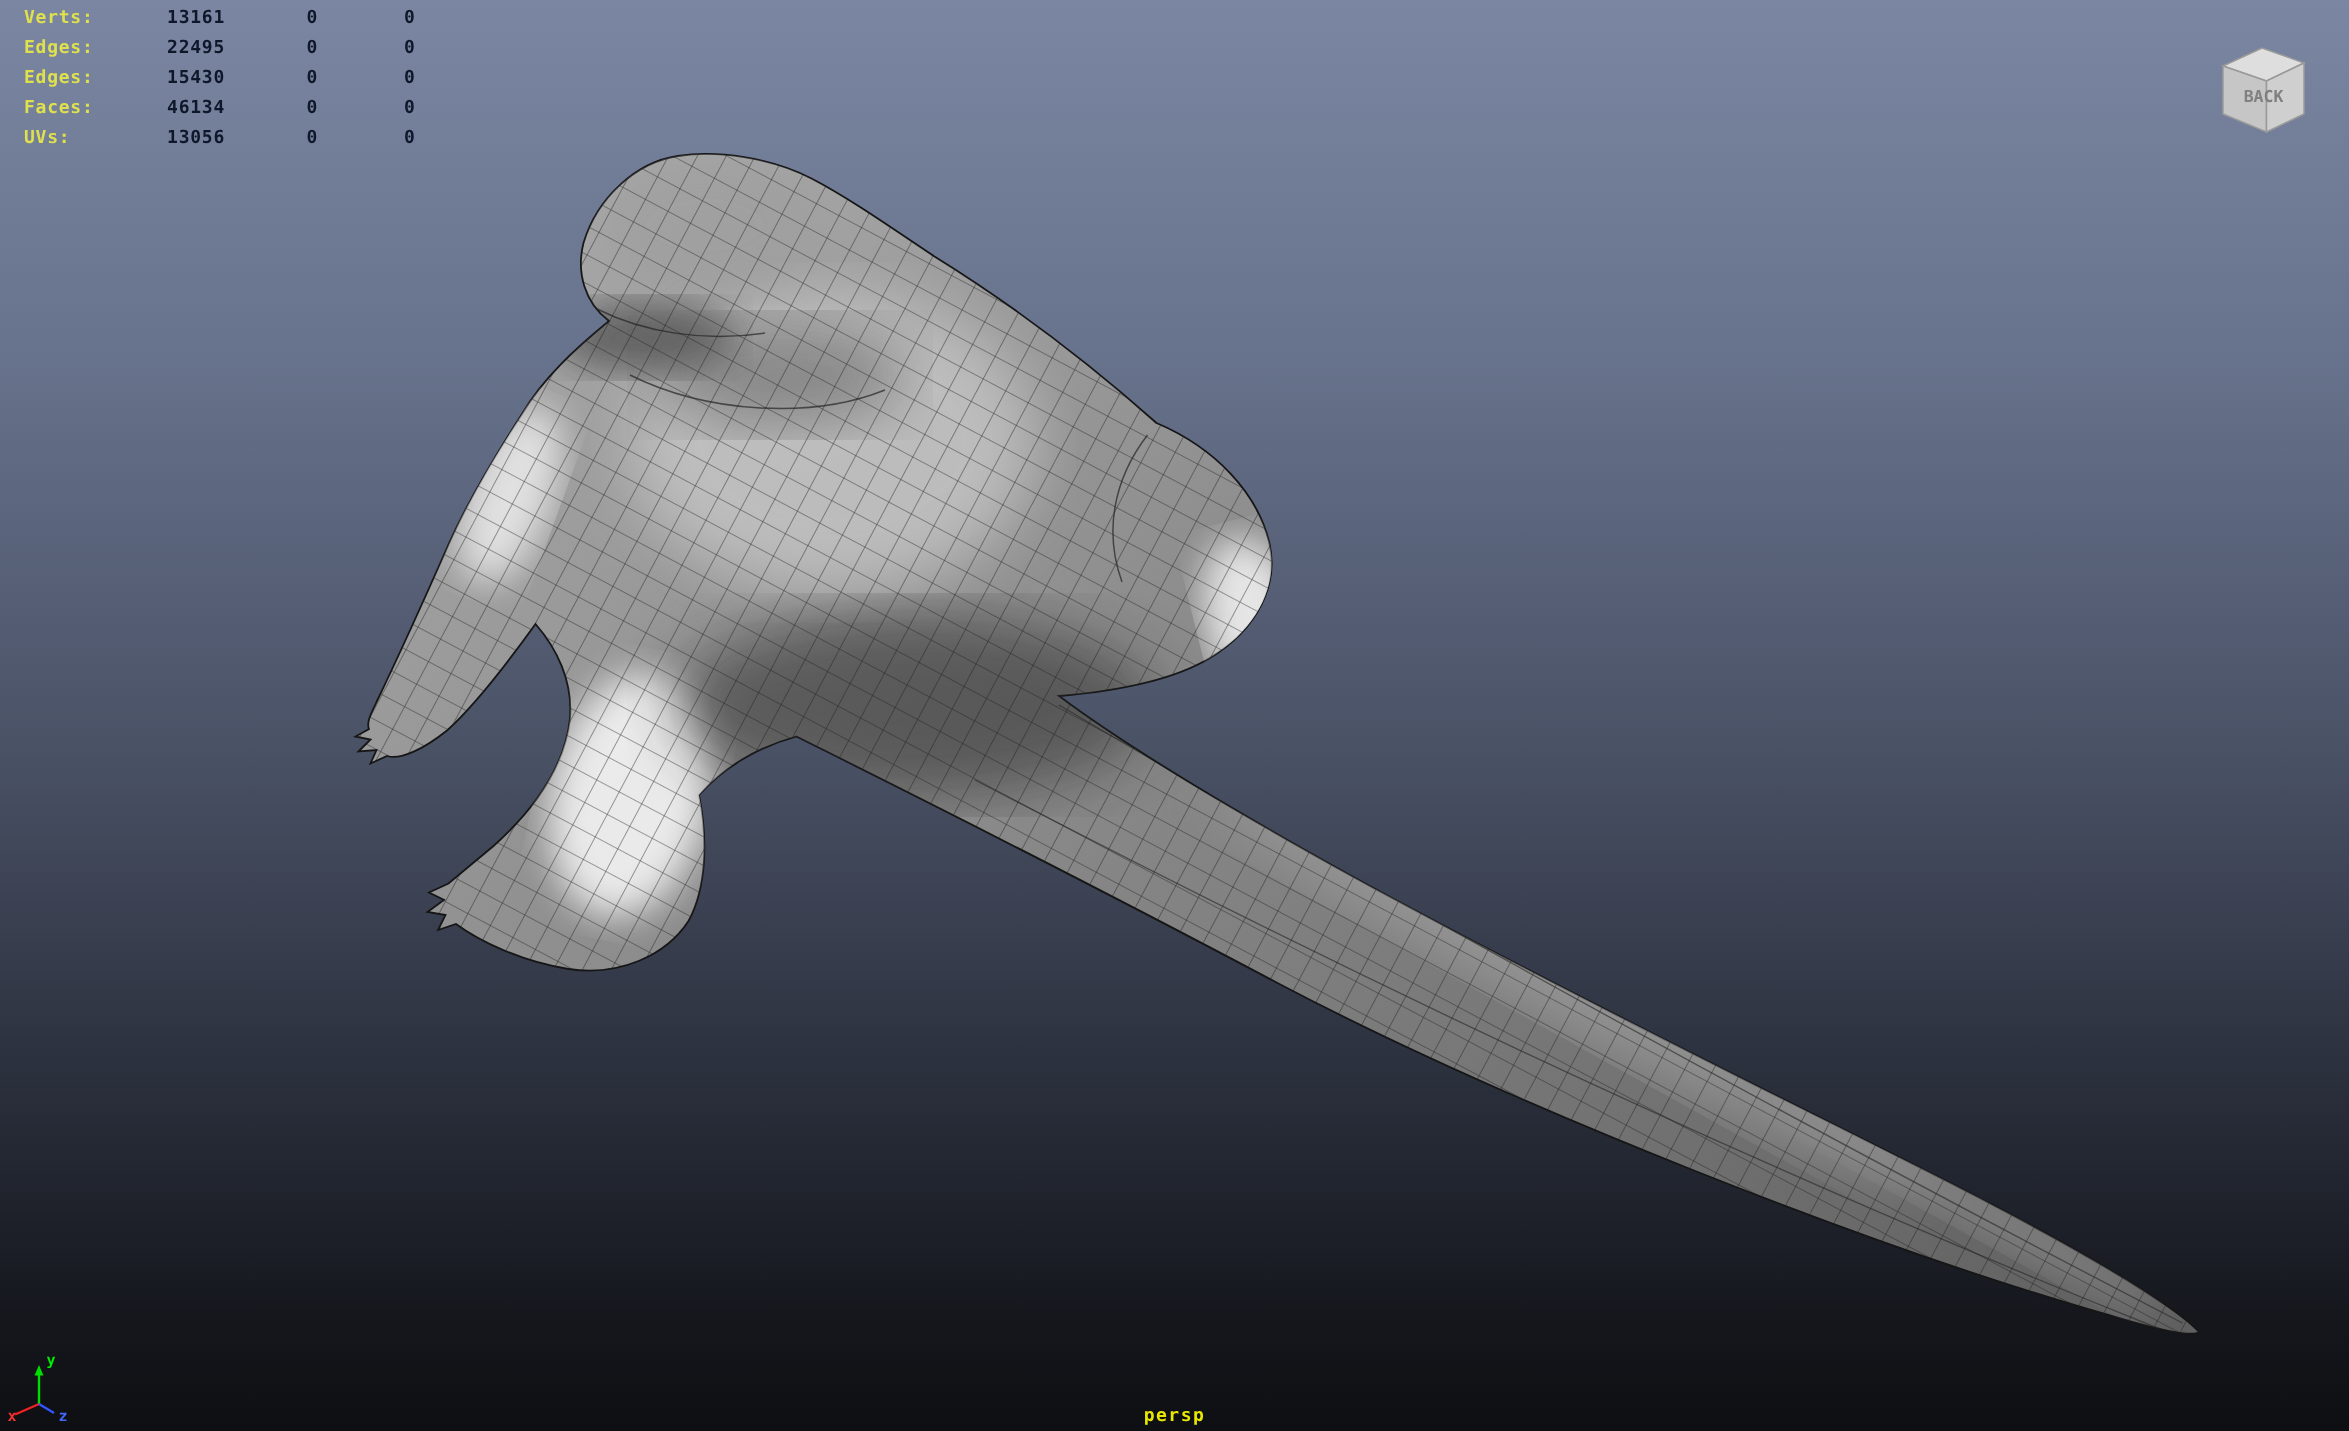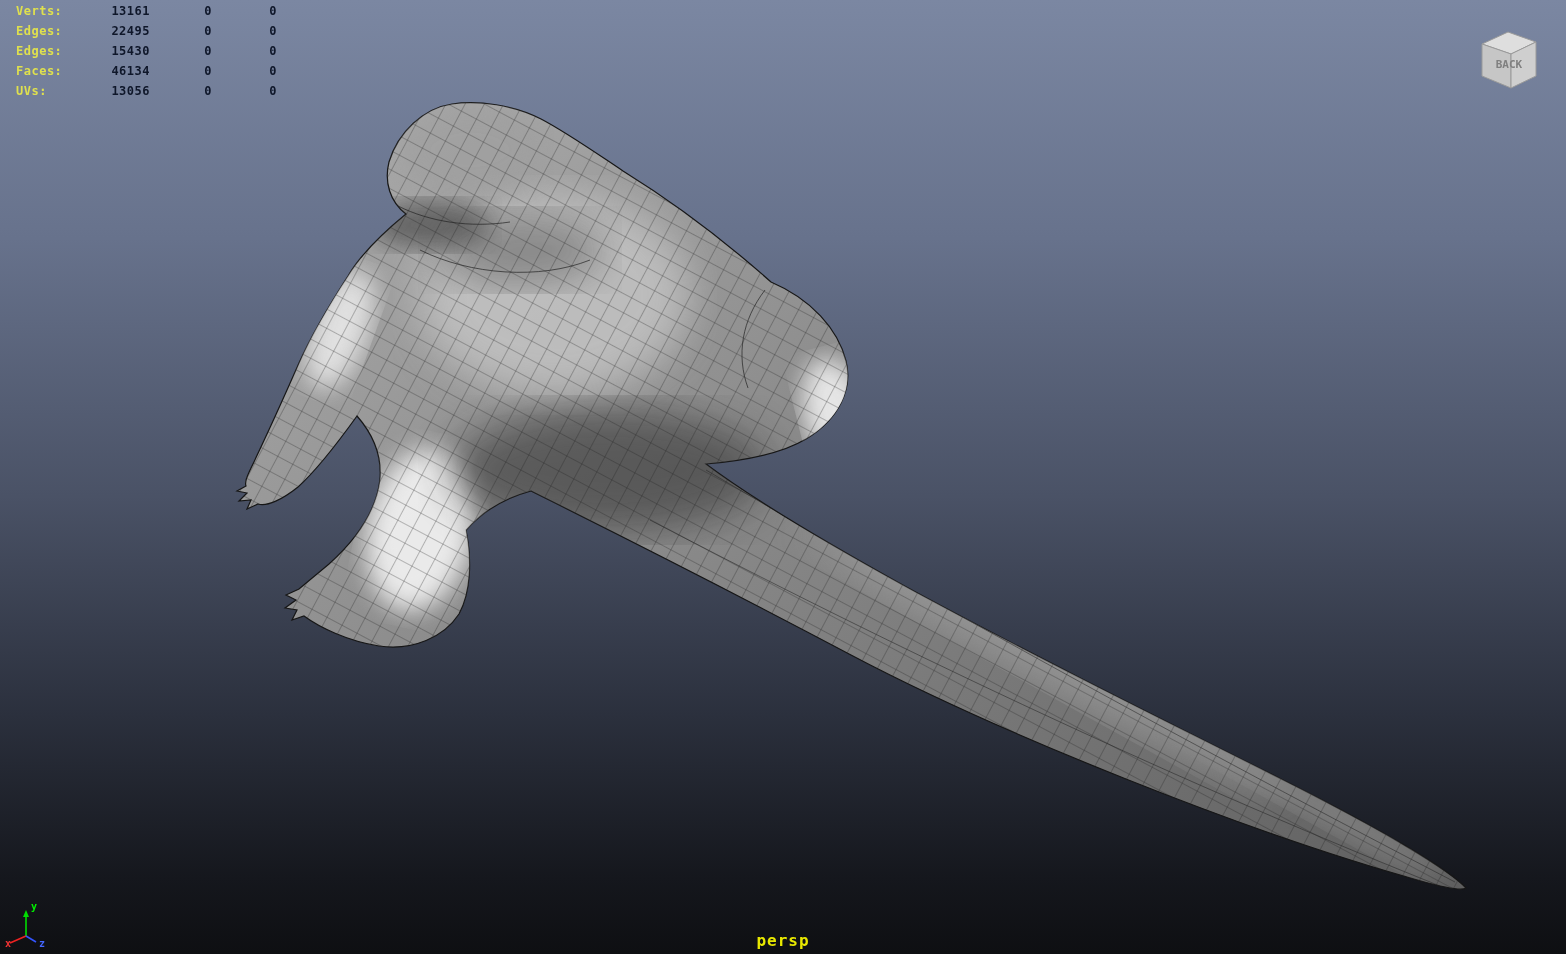--- a/index.html
+++ b/index.html
@@ -14,21 +14,21 @@
     position:absolute;top:1px;left:16px;
     font-size:12px;font-weight:bold;line-height:20px;
     letter-spacing:0.5px;
   }
   .hud-row{display:grid;grid-template-columns:82px 52px 62px 65px;}
   .hud-label{color:#dfe04e;text-align:left;}
   .hud-val{color:#0f172a;text-align:right;}
   
   .camera-label{
     position:absolute;bottom:4px;left:0;width:100%;
-    text-align:center;color:#e8e800;font-size:16px;font-weight:bold;
+    text-align:center;color:#e8e800;font-size:12px;font-weight:bold;
     letter-spacing:1px;
   }
   
   .viewcube{position:absolute;top:24px;right:18px;width:80px;height:72px;cursor:pointer;}
   
   .axis-gizmo{position:absolute;left:4px;bottom:6px;width:60px;height:56px;}
 </style>
 </head>
 <body>
 

